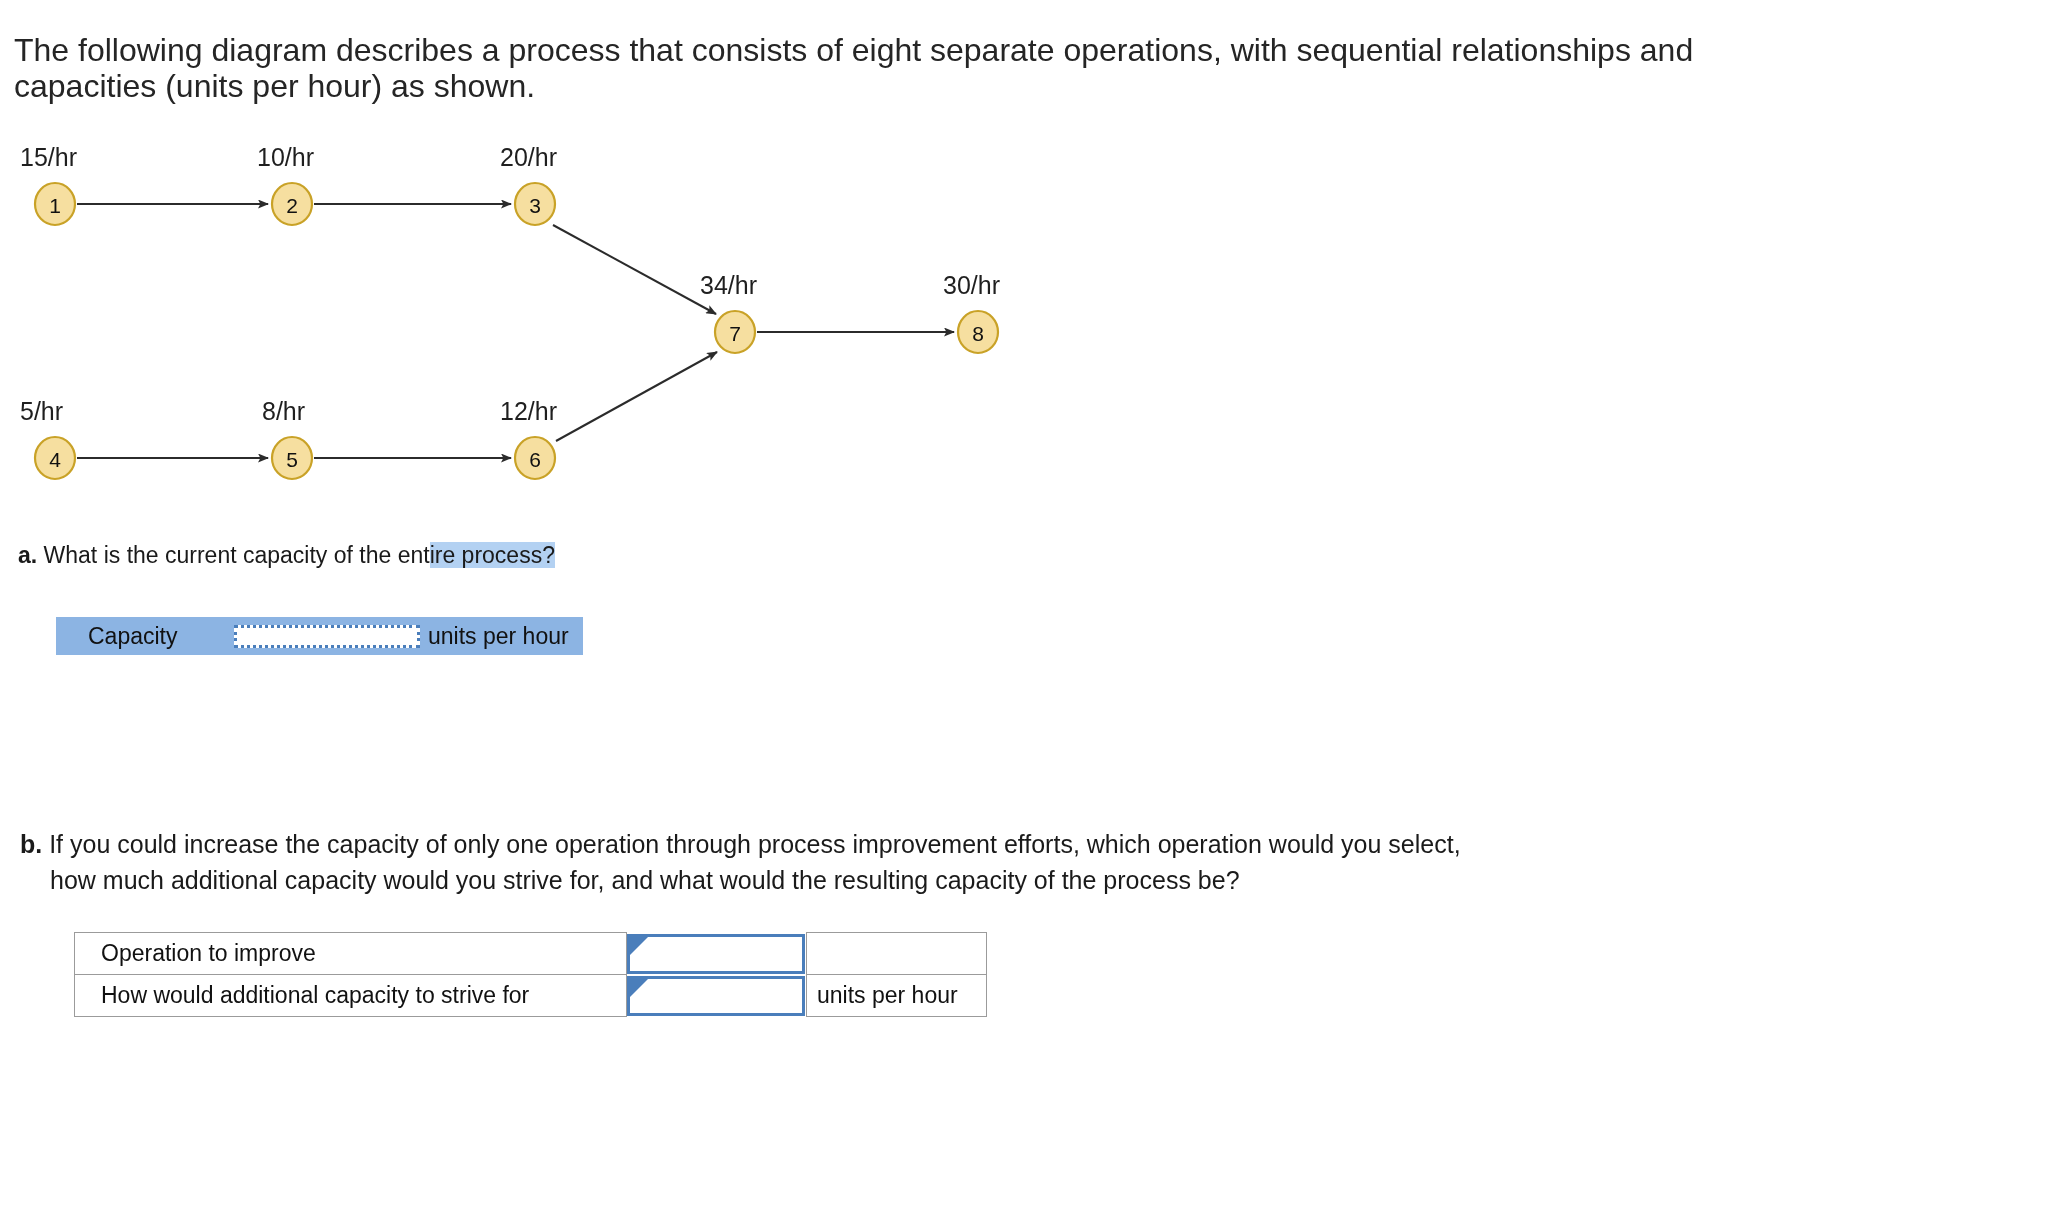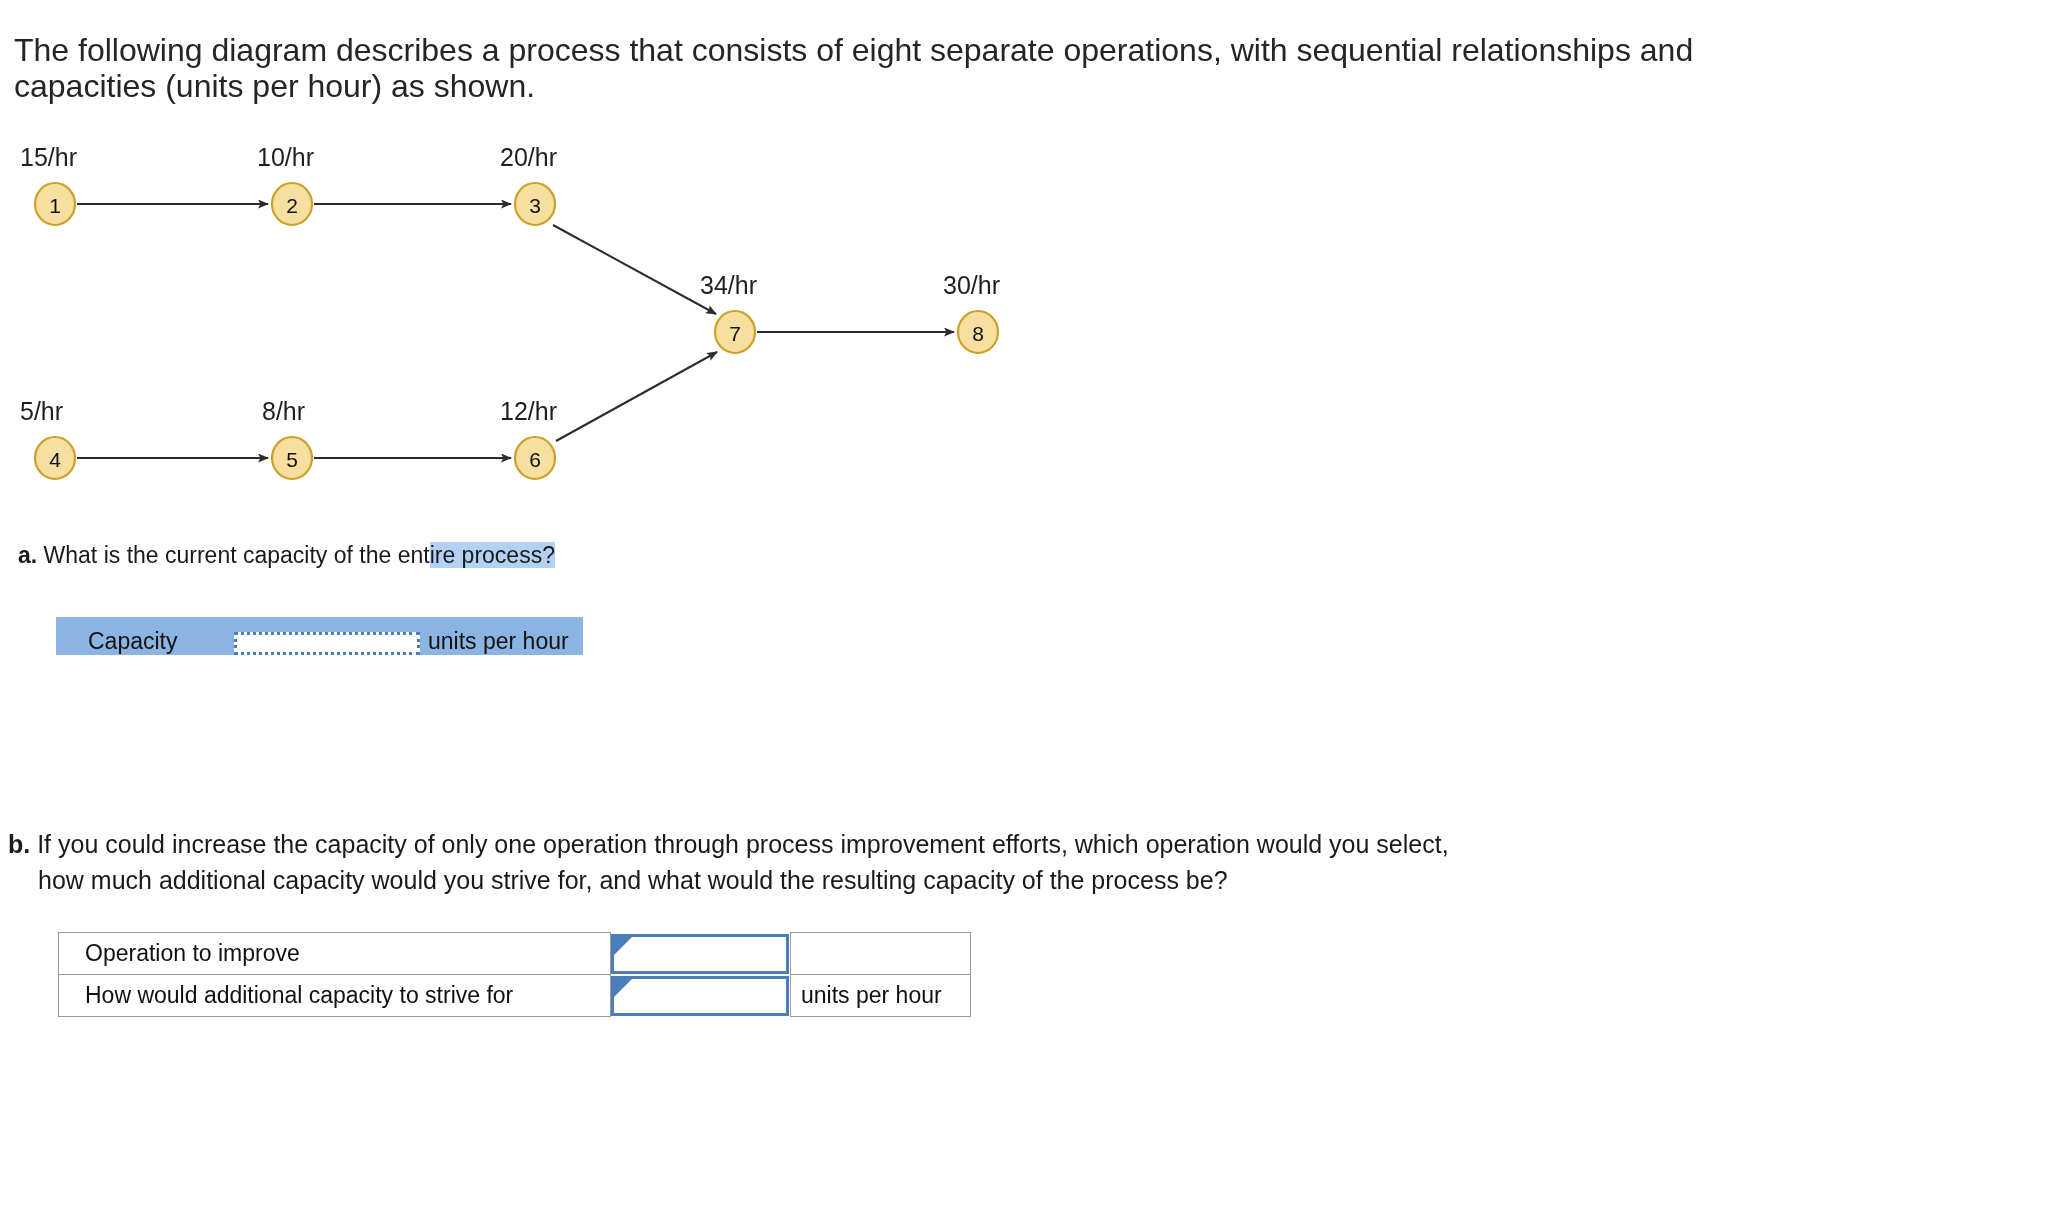--- a/index.html
+++ b/index.html
@@ -65,21 +65,21 @@
     background: #b3d1f2;
   }
 
   
   .capacity-bar {
     position: absolute;
     left: 56px;
     top: 617px;
     height: 38px;
     display: flex;
-    align-items: flex-end;
+    align-items: center;
     background: #8cb4e3;
     font-size: 23px;
   }
   .capacity-bar .cap-label {
     display: flex;
     align-items: center;
     padding-left: 32px;
     padding-right: 32px;
     width: 178px;
     color: #111;
@@ -94,33 +94,33 @@
     display: flex;
     align-items: center;
     padding-left: 8px;
     padding-right: 14px;
     color: #111;
   }
 
   
   .q-b {
     position: absolute;
-    left: 8px;
+    left: 20px;
     top: 826px;
     width: 1700px;
     font-size: 25px;
     line-height: 36px;
   }
   .q-b .marker { font-weight: bold; }
   .q-b .ind { display: block; padding-left: 30px; }
 
   
   .ans-table {
     position: absolute;
-    left: 58px;
+    left: 74px;
     top: 932px;
     border-collapse: collapse;
     font-size: 23px;
   }
   .ans-table td {
     border: 1px solid #9b9b9b;
     height: 42px;
     padding: 0;
     vertical-align: middle;
     color: #111;

